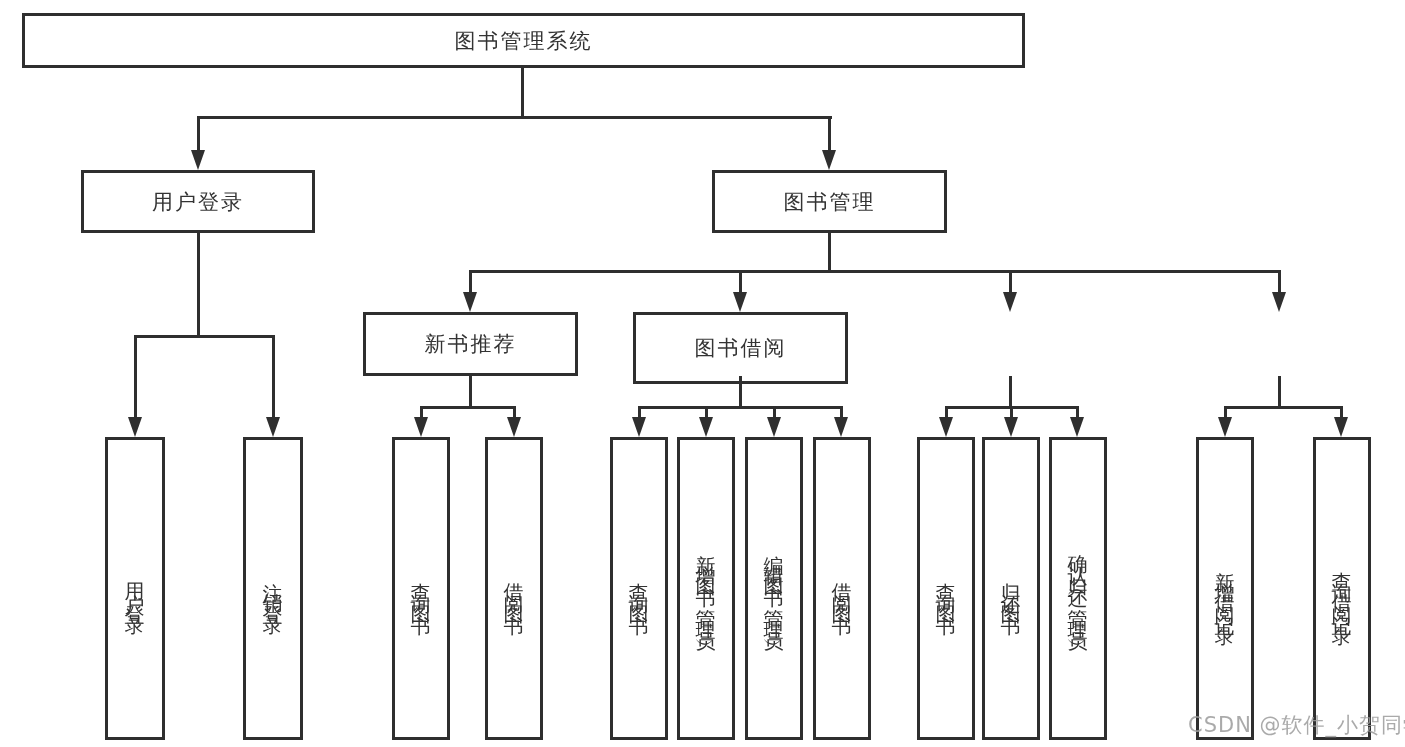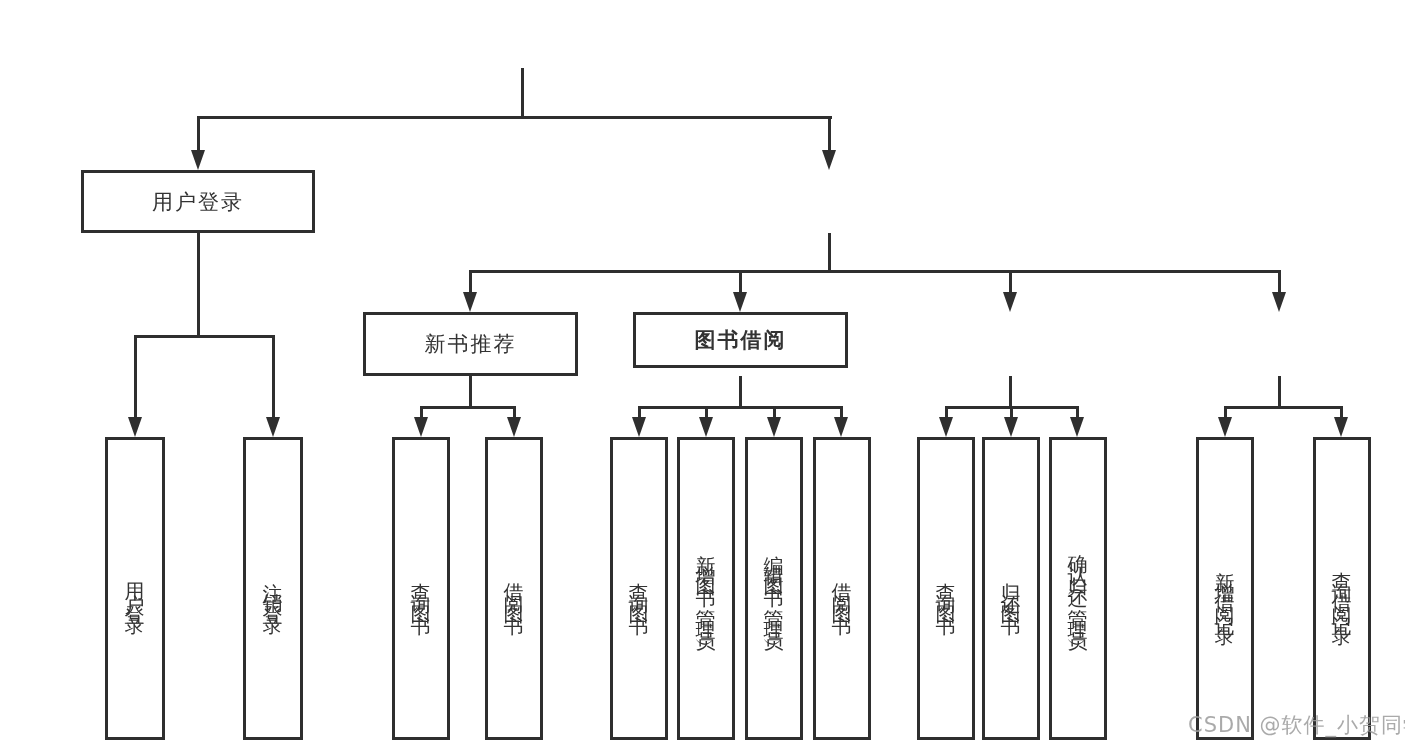--- a/index.html
+++ b/index.html
@@ -61,30 +61,36 @@
     color: rgba(155, 155, 155, 0.85);
     white-space: nowrap;
     z-index: 10;
   }
 </style>
 </head>
 <body>
 
 <div class="canvas">
 
+  <div class="box" style="left:22px; top:13px; width:1003px; height:55px;">
+    <span class="hlabel">图书管理系统</span>
+  </div>
 
   <div class="line" style="left:521px; top:68px; width:3px; height:50px;"></div>
   <div class="line" style="left:197px; top:116px; width:635px; height:3px;"></div>
   <div class="line" style="left:197px; top:116px; width:3px; height:38px;"></div>
   <div class="arrow" style="left:191px; top:150px;"></div>
   <div class="line" style="left:828px; top:116px; width:3px; height:38px;"></div>
   <div class="arrow" style="left:822px; top:150px;"></div>
 
   <div class="box" style="left:81px; top:170px; width:234px; height:63px;">
     <span class="hlabel">用户登录</span>
+  </div>
+  <div class="box" style="left:712px; top:170px; width:235px; height:63px;">
+    <span class="hlabel">图书管理</span>
   </div>
 
   <div class="line" style="left:197px; top:233px; width:3px; height:104px;"></div>
   <div class="line" style="left:134px; top:335px; width:141px; height:3px;"></div>
   <div class="line" style="left:134px; top:335px; width:3px; height:85px;"></div>
   <div class="arrow" style="left:128px; top:417px;"></div>
   <div class="line" style="left:272px; top:335px; width:3px; height:85px;"></div>
   <div class="arrow" style="left:266px; top:417px;"></div>
 
   <div class="box" style="left:105px; top:437px; width:60px; height:303px;">
@@ -101,21 +107,21 @@
   <div class="line" style="left:739px; top:270px; width:3px; height:26px;"></div>
   <div class="arrow" style="left:733px; top:292px;"></div>
   <div class="line" style="left:1009px; top:270px; width:3px; height:26px;"></div>
   <div class="arrow" style="left:1003px; top:292px;"></div>
   <div class="line" style="left:1278px; top:270px; width:3px; height:26px;"></div>
   <div class="arrow" style="left:1272px; top:292px;"></div>
 
   <div class="box" style="left:363px; top:312px; width:215px; height:64px;">
     <span class="hlabel">新书推荐</span>
   </div>
-  <div class="box" style="left:633px; top:312px; width:215px; height:56px;font-weight:bold;">
+  <div class="box" style="left:633px; top:312px; width:215px; height:72px;">
     <span class="hlabel">图书借阅</span>
   </div>
 
   <div class="line" style="left:469px; top:376px; width:3px; height:32px;"></div>
   <div class="line" style="left:420px; top:406px; width:96px; height:3px;"></div>
   <div class="line" style="left:420px; top:406px; width:3px; height:14px;"></div>
   <div class="arrow" style="left:414px; top:417px;"></div>
   <div class="line" style="left:513px; top:406px; width:3px; height:14px;"></div>
   <div class="arrow" style="left:507px; top:417px;"></div>
 

